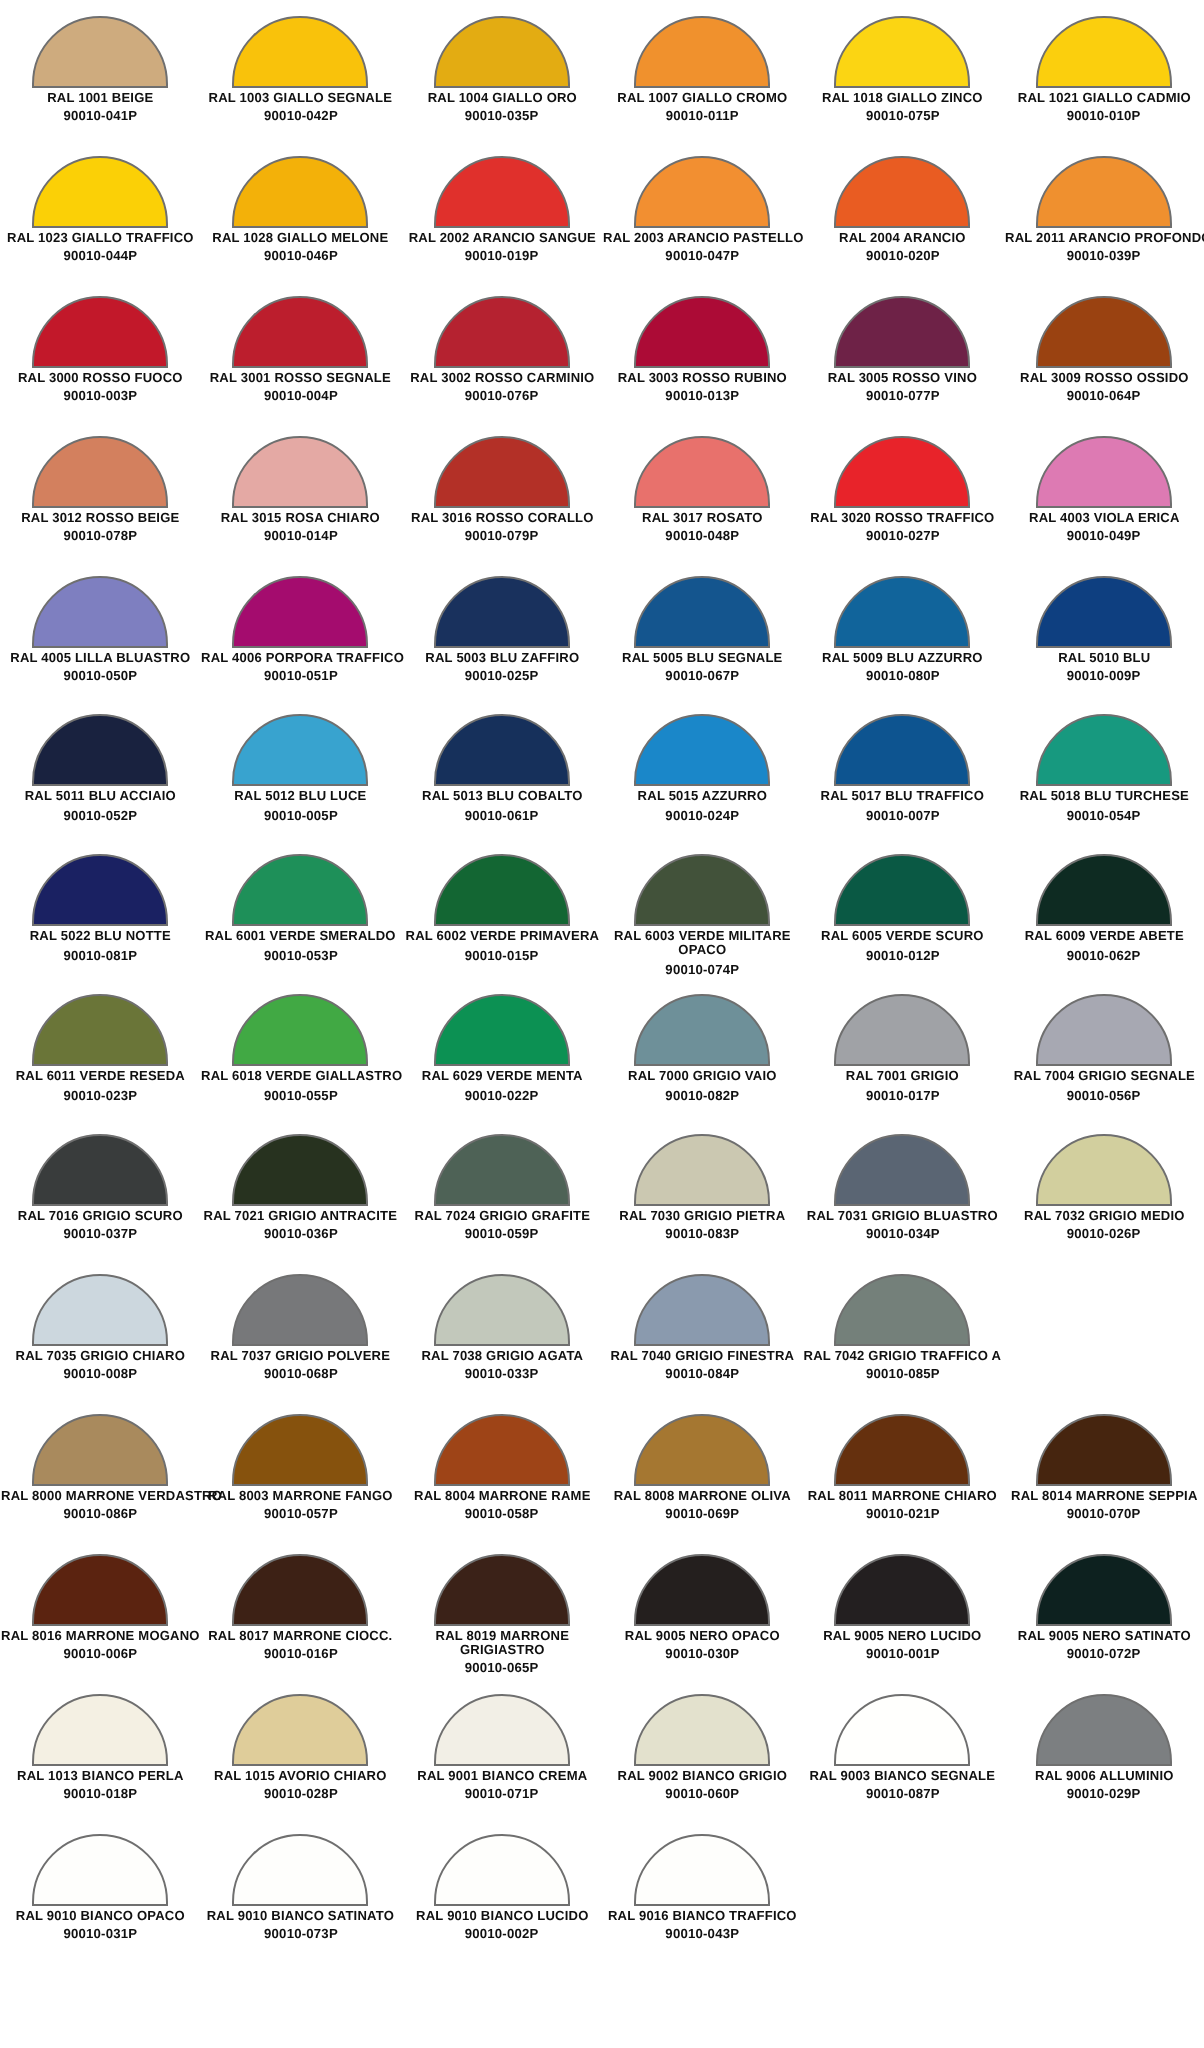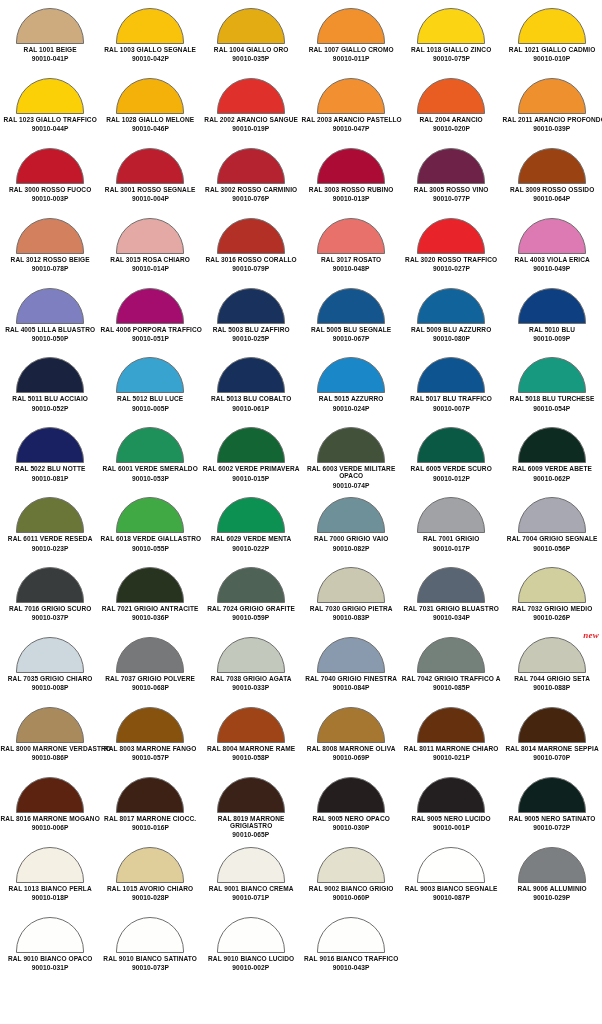--- a/index.html
+++ b/index.html
@@ -513,28 +513,20 @@
           <span class="cap-code">90010-084P</span>
         </div>
       </div>
       <div class="swatch-cell">
         <div class="dome" style="background: rgb(116, 128, 122);"></div>
         <div class="caption">
           <span class="cap-name">RAL 7042 GRIGIO TRAFFICO A</span>
           <span class="cap-code">90010-085P</span>
         </div>
       </div>
-      <div class="swatch-cell">
-        <div class="dome" style="background: rgb(199, 200, 182);"></div>
-        <div class="caption">
-          <span class="cap-name">RAL 7044 GRIGIO SETA</span>
-          <span class="cap-code">90010-088P</span>
-        </div>
-        <span class="new-badge">new</span>
-      </div>
     </div>
     <div class="swatch-row">
       <div class="swatch-cell">
         <div class="dome" style="background: rgb(169, 138, 93);"></div>
         <div class="caption">
           <span class="cap-name">RAL 8000 MARRONE VERDASTRO</span>
           <span class="cap-code">90010-086P</span>
         </div>
       </div>
       <div class="swatch-cell">

